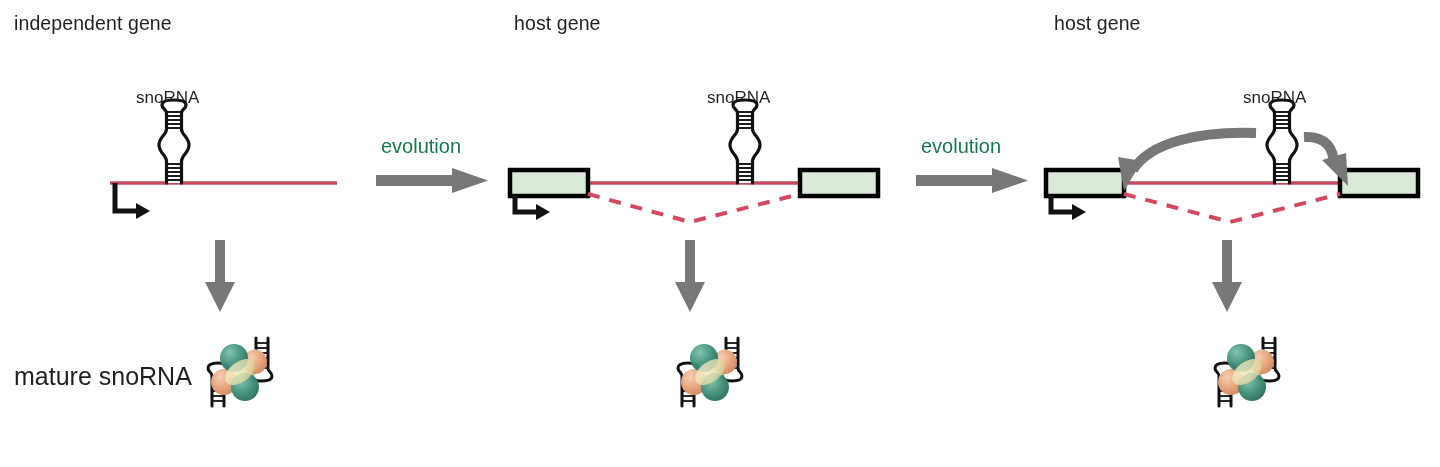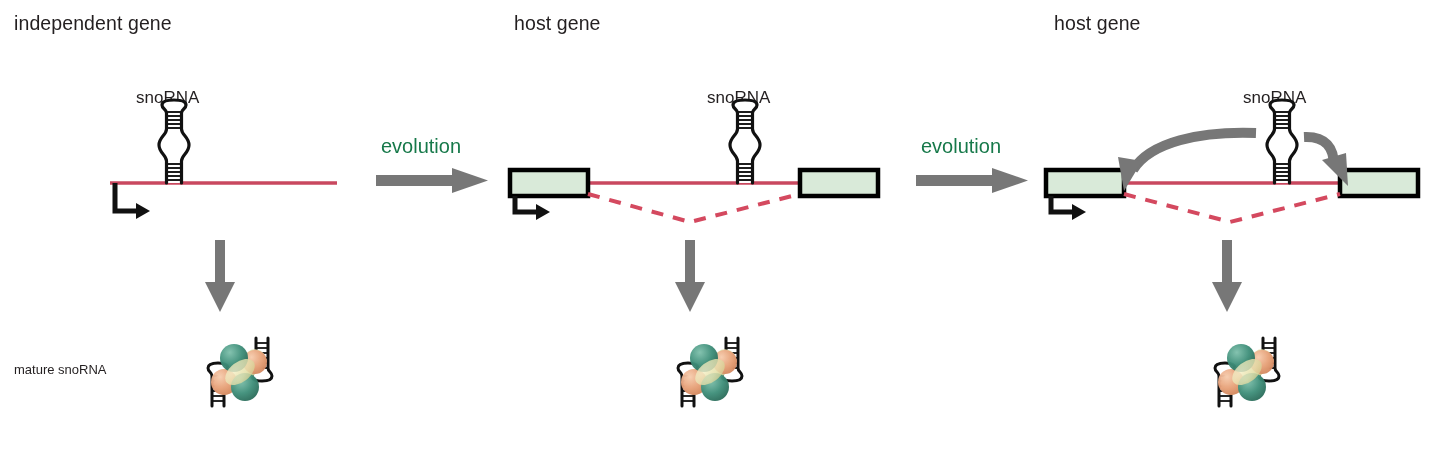--- a/index.html
+++ b/index.html
@@ -3,21 +3,21 @@
 <meta charset="utf-8">
 <style>
   html,body{margin:0;padding:0;background:#ffffff;}
   body{width:1440px;height:467px;overflow:hidden;
        font-family:"Liberation Sans","DejaVu Sans",sans-serif;}
   #stage{position:relative;width:1160px;height:467px;background:#fff;}
   svg.layer{position:absolute;left:0;top:0;width:1440px;height:467px;}
   .ttl{position:absolute;font-size:19.5px;color:#231f20;letter-spacing:.1px;white-space:nowrap;}
   .sno-lbl{position:absolute;font-size:17px;color:#231f20;white-space:nowrap;}
   .evo-lbl{position:absolute;font-size:20px;color:#17794a;white-space:nowrap;}
-  .mat-lbl{position:absolute;font-size:13px;color:#231f20;white-space:nowrap;}
+  .mat-lbl{position:absolute;font-size:25px;color:#231f20;white-space:nowrap;}
 </style>
 </head>
 <body>
 
 <div id="stage">
 
   <div class="ttl" style="left:14px;top:12px;">independent gene</div>
   <div class="ttl" style="left:514px;top:12px;">host gene</div>
   <div class="ttl" style="left:1054px;top:12px;">host gene</div>
 

